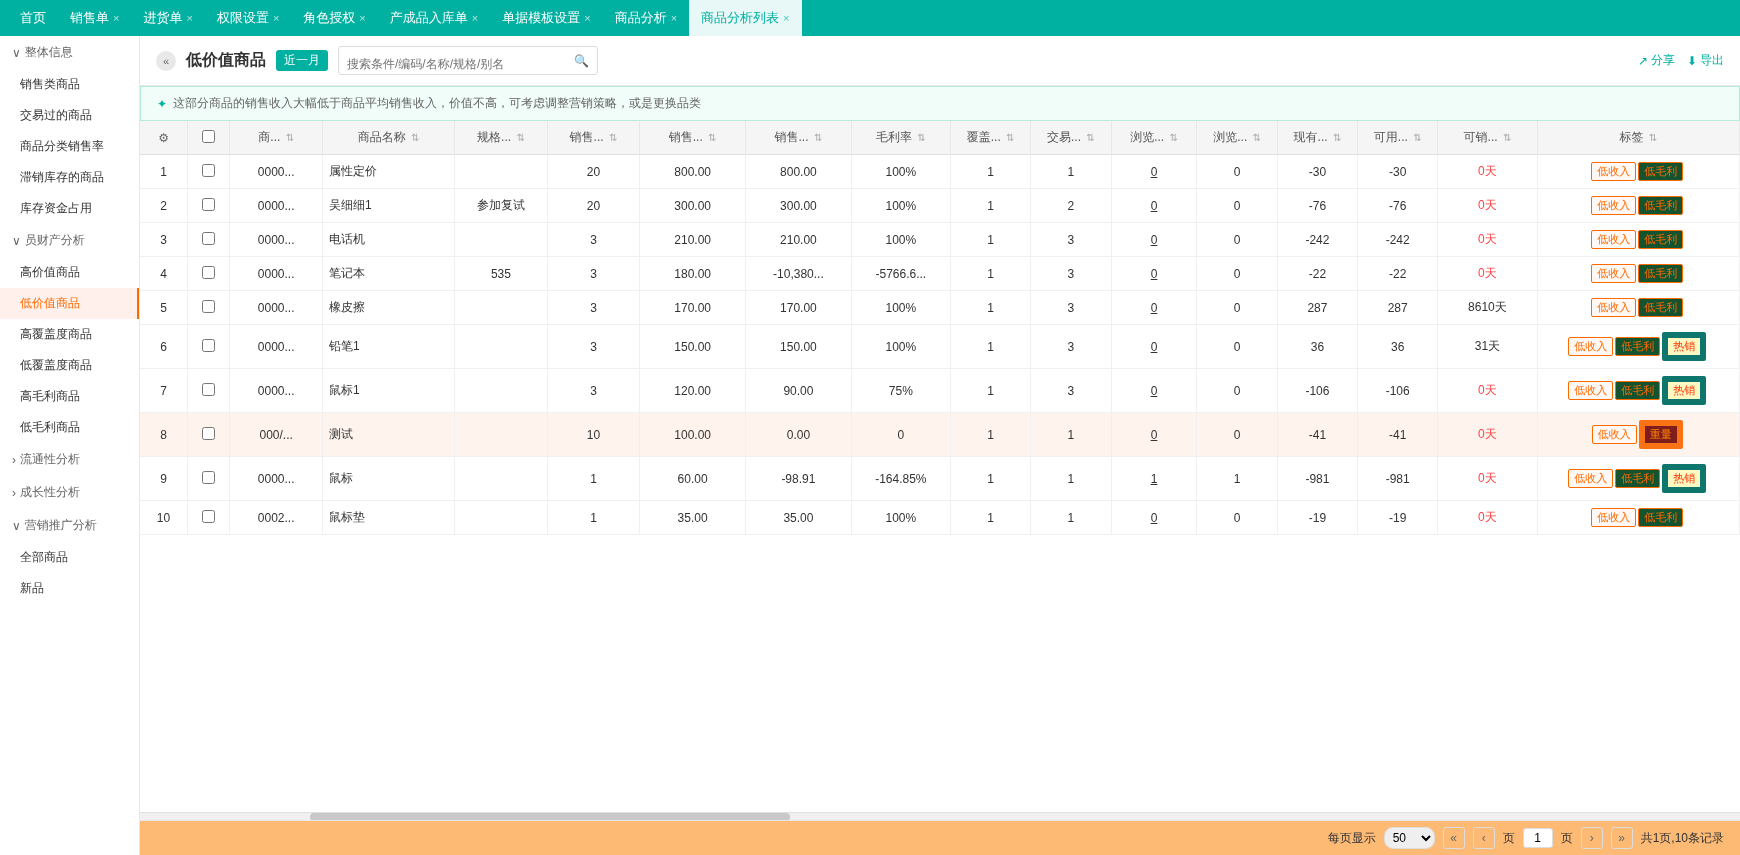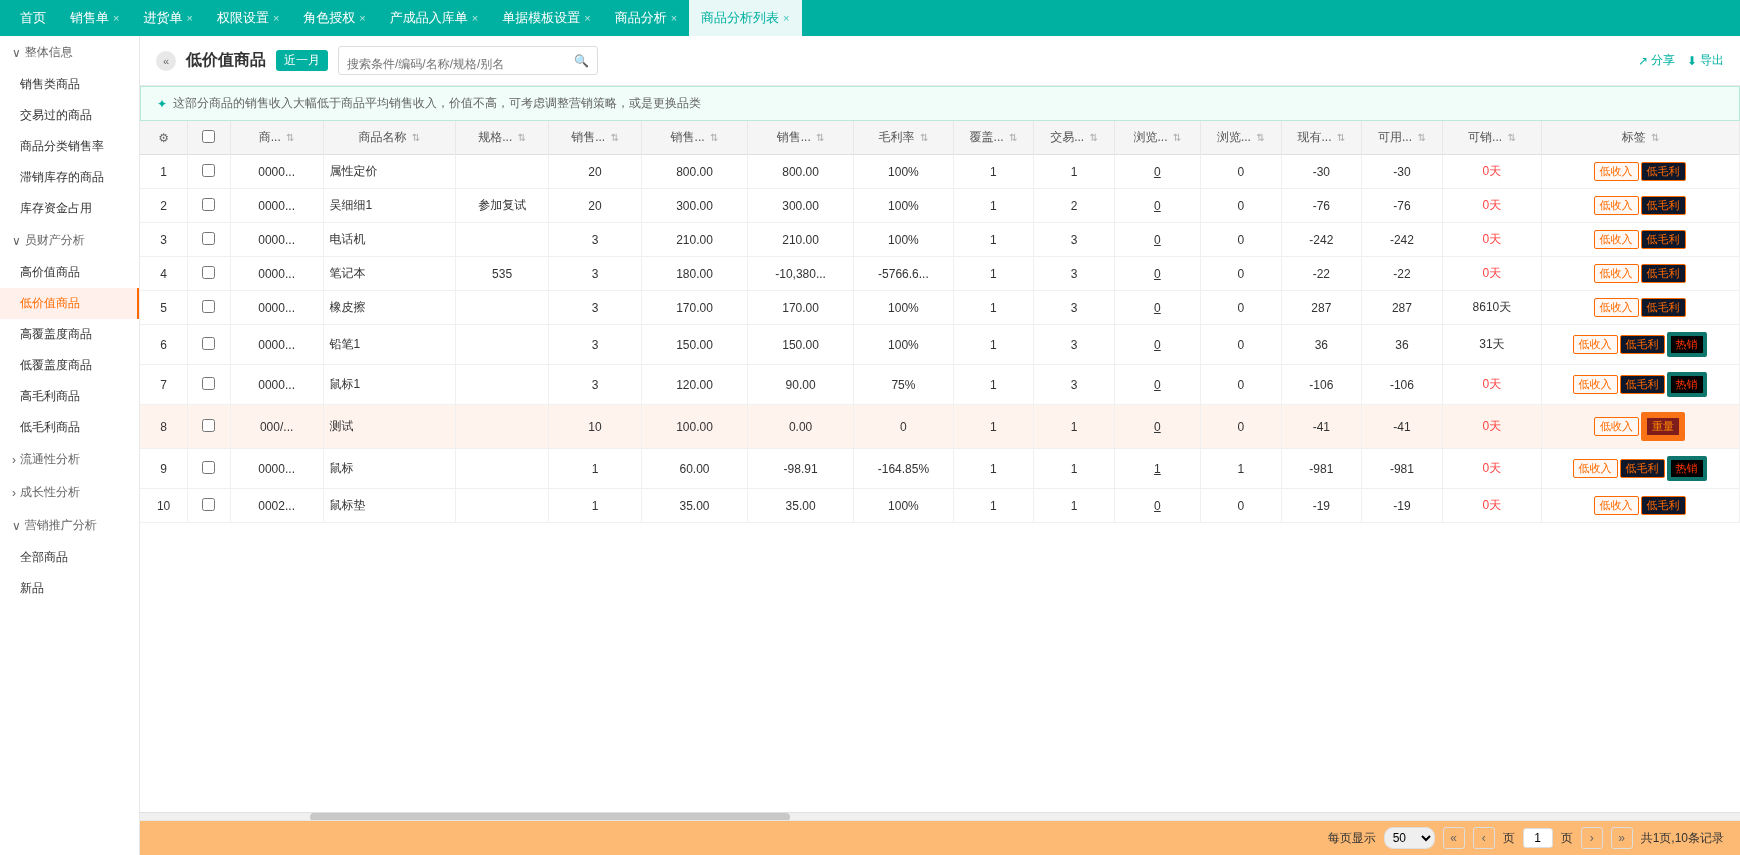--- a/index.html
+++ b/index.html
@@ -197,22 +197,22 @@
     tbody td.text-left { text-align: left; }
 
     .tag {
       border-radius: 2px;
       padding: 1px 5px;
       font-size: 11px;
       margin-right: 2px;
       display: inline-block;
     }
     .tag-low-income { color: #ff6a00; border: 1px solid #ff6a00; background: #fff8f5; }
-    .tag-low-profit { color: #ff6a00; border: 1px solid #ff6a00; background: #0f172a; }
-    .tag-hot { color: #ff3300; border: 4px solid #0f766e; background: #000000; }
+    .tag-low-profit { color: #ff6a00; border: 1px solid #ff6a00; background: #14532d; }
+    .tag-hot { color: #ff3300; border: 6px solid #0f766e; background: #fef9c3; }
     .tag-defect { color: #ff8800; border: 6px solid #f97316; background: #7f1d1d; }
 
     .zero-days { color: #ff4444; font-size: 12px; }
     .normal-days { color: #333; }
 
     .underline-link { text-decoration: underline; color: #333; cursor: pointer; }
 
     
     .footer-summary {
       background: #fffdf5;

